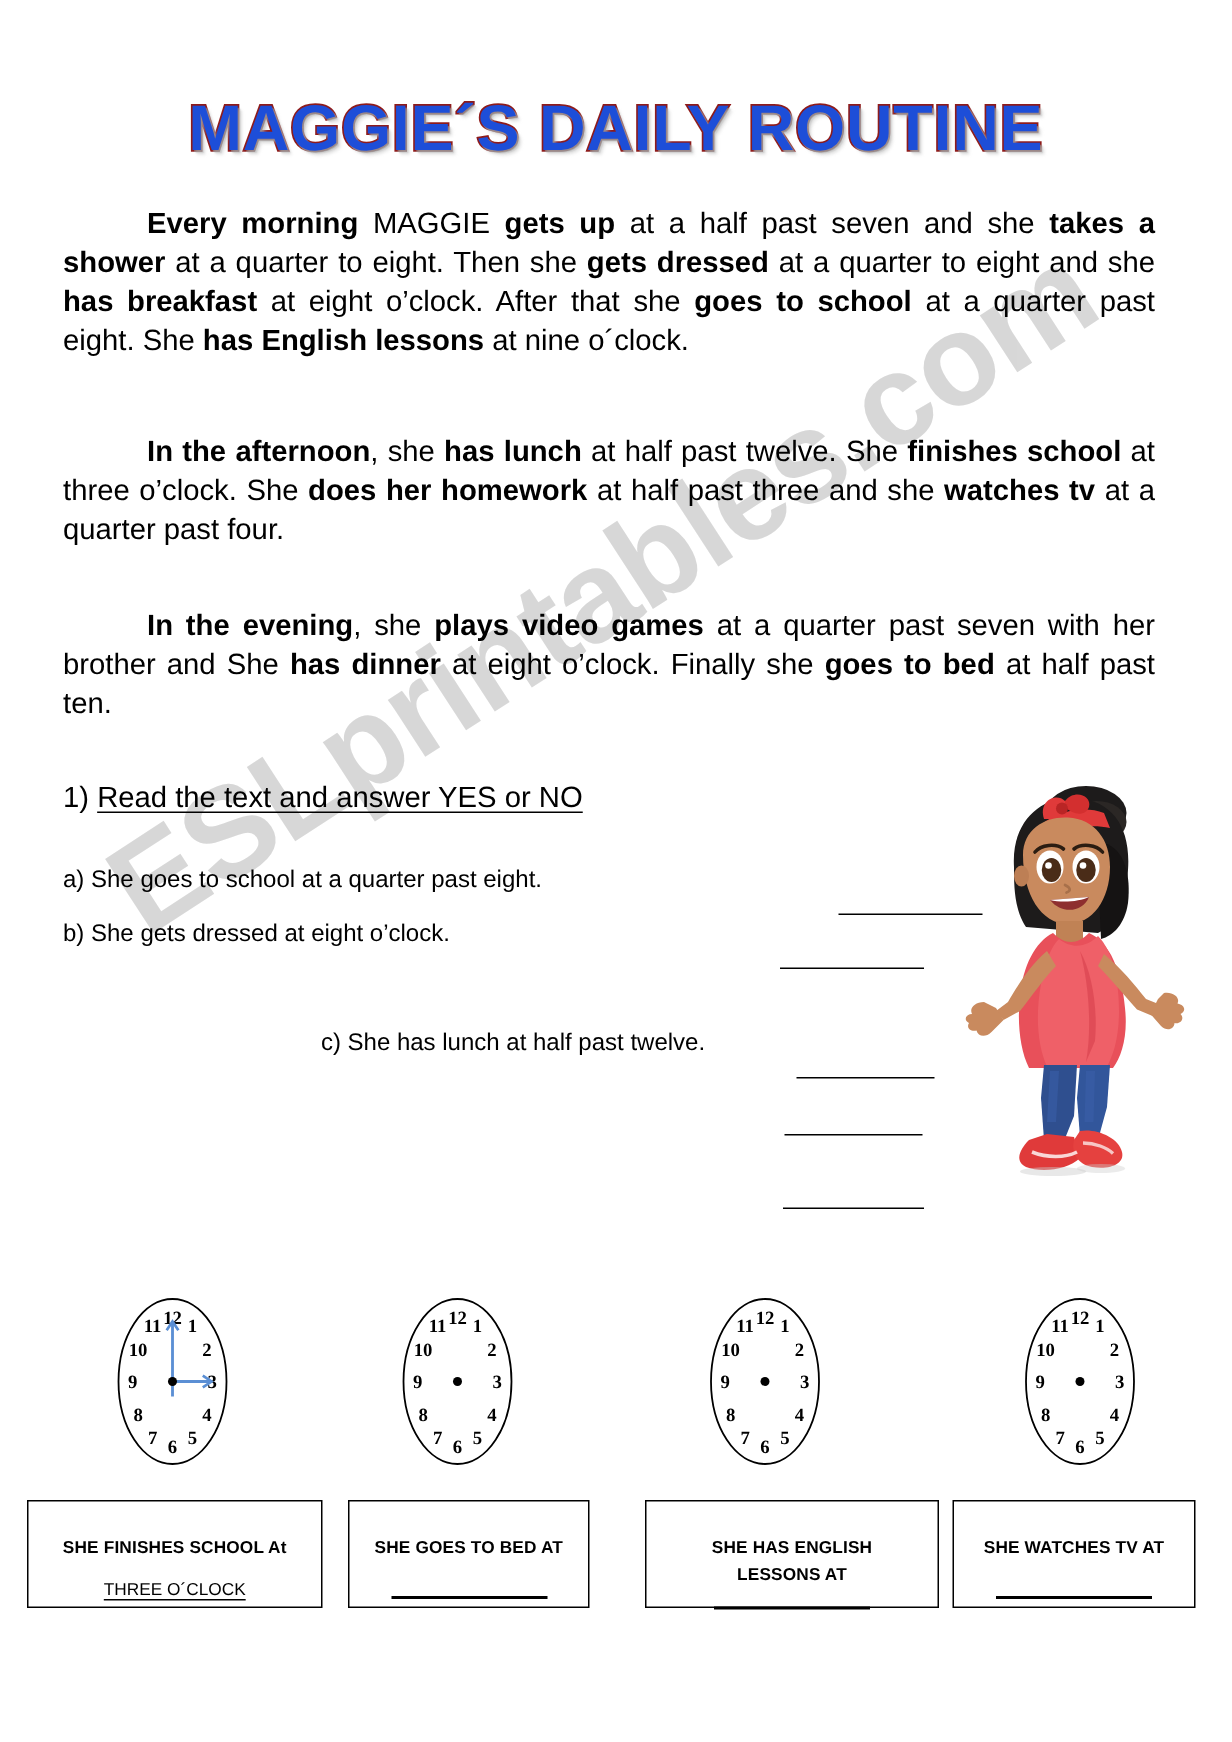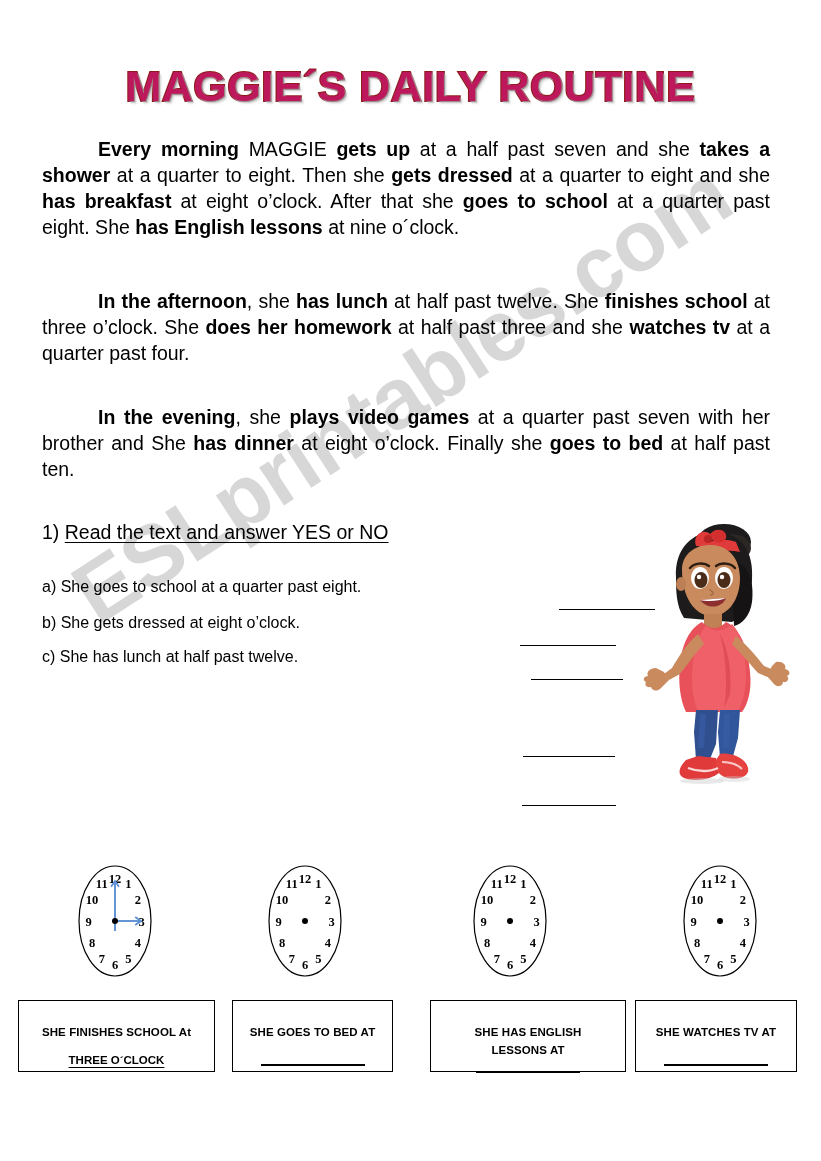--- a/index.html
+++ b/index.html
@@ -49,21 +49,21 @@
     width: 821px;
     text-align: center;
     z-index: 2;
   }
   #title .ttxt {
     display: inline-block;
     font-family: "Liberation Sans", sans-serif;
     font-size: 43px;
     font-weight: 700;
     letter-spacing: 0.5px;
-    color: #be185d;
+    color: #1d4ed8;
     -webkit-text-stroke: 2.2px #8e1b1b;
     paint-order: stroke fill;
     text-shadow:
        1px 1px 0 rgba(150,150,150,.55),
        2px 2px 1px rgba(170,170,170,.45),
        3px 3px 2px rgba(190,190,190,.35);
   }
 
   
   .para {
@@ -145,21 +145,21 @@
   }
   .abox .lbl {
     font-size: 11.5px;
     font-weight: 700;
     text-align: center;
     line-height: 18px;
     letter-spacing: .1px;
   }
   .abox .ans {
     font-size: 11.5px;
-    font-weight: 700;
+    font-weight: 400;
     text-decoration: underline;
     text-underline-offset: 3px;
     margin-top: 13px;
   }
   .abox .ansblank {
     width: 104px;
     border-bottom: 2px solid #000;
     height: 1px;
     margin-top: 22px;
   }
@@ -181,21 +181,21 @@
   <div class="para" id="p3"><b>In the evening</b><span>, she </span><b>plays video games</b><span> at a quarter past seven with her brother and She </span><b>has dinner</b><span> at eight o’clock. Finally she </span><b>goes to bed</b><span> at half past ten.</span></div>
 
   <div class="ex-head" id="ex1head">
     <span class="num">1)</span>
     <span class="u">Read the text and answer YES or NO</span>
   </div>
 
   <div id="q-list">
       <div class="qrow" style="top: 578px; position: absolute;"><span class="qtxt">a) She goes to school at a quarter past eight.</span><span class="blank" style="position: absolute; left: 517px; width: 96px; top: 17px;"></span></div>
       <div class="qrow" style="top: 614px; position: absolute;"><span class="qtxt">b) She gets dressed at eight o’clock.</span><span class="blank" style="position: absolute; left: 478px; width: 96px; top: 17px;"></span></div>
-      <div class="qrow" style="top: 648px; position: absolute;"><span class="qtxt">c) She has lunch at half past twelve.</span><span class="blank" style="position: absolute; left: 489px; width: 92px; top: 17px;"></span></div>
+      <div class="qrow" style="top: 687px; position: absolute; text-align: center;"><span class="qtxt">c) She has lunch at half past twelve.</span><span class="blank" style="position: absolute; left: 489px; width: 92px; top: 17px;"></span></div>
       <div class="qrow" style="top: 725px; position: absolute;"><span class="blank" style="position: absolute; left: 481px; width: 92px; top: 17px;"></span></div>
       <div class="qrow" style="top: 774px; position: absolute;"><span class="blank" style="position: absolute; left: 480px; width: 94px; top: 17px;"></span></div>
     </div>
 
   <svg id="girl" viewBox="0 0 160 268">
 
     <ellipse cx="88" cy="20" rx="27" ry="18" fill="#1d1b1b"></ellipse>
     <ellipse cx="95" cy="26" rx="20" ry="14" fill="#2b2725"></ellipse>
     <path d="M40 56 C38 24 60 8 82 10 C106 12 118 30 116 58 C115 80 108 94 96 100 L48 96 C40 84 40 68 40 56 Z" fill="#1d1b1b"></path>
     <path d="M100 40 C114 44 118 62 116 80 C114 94 106 102 98 104 L96 60 Z" fill="#151313"></path>

